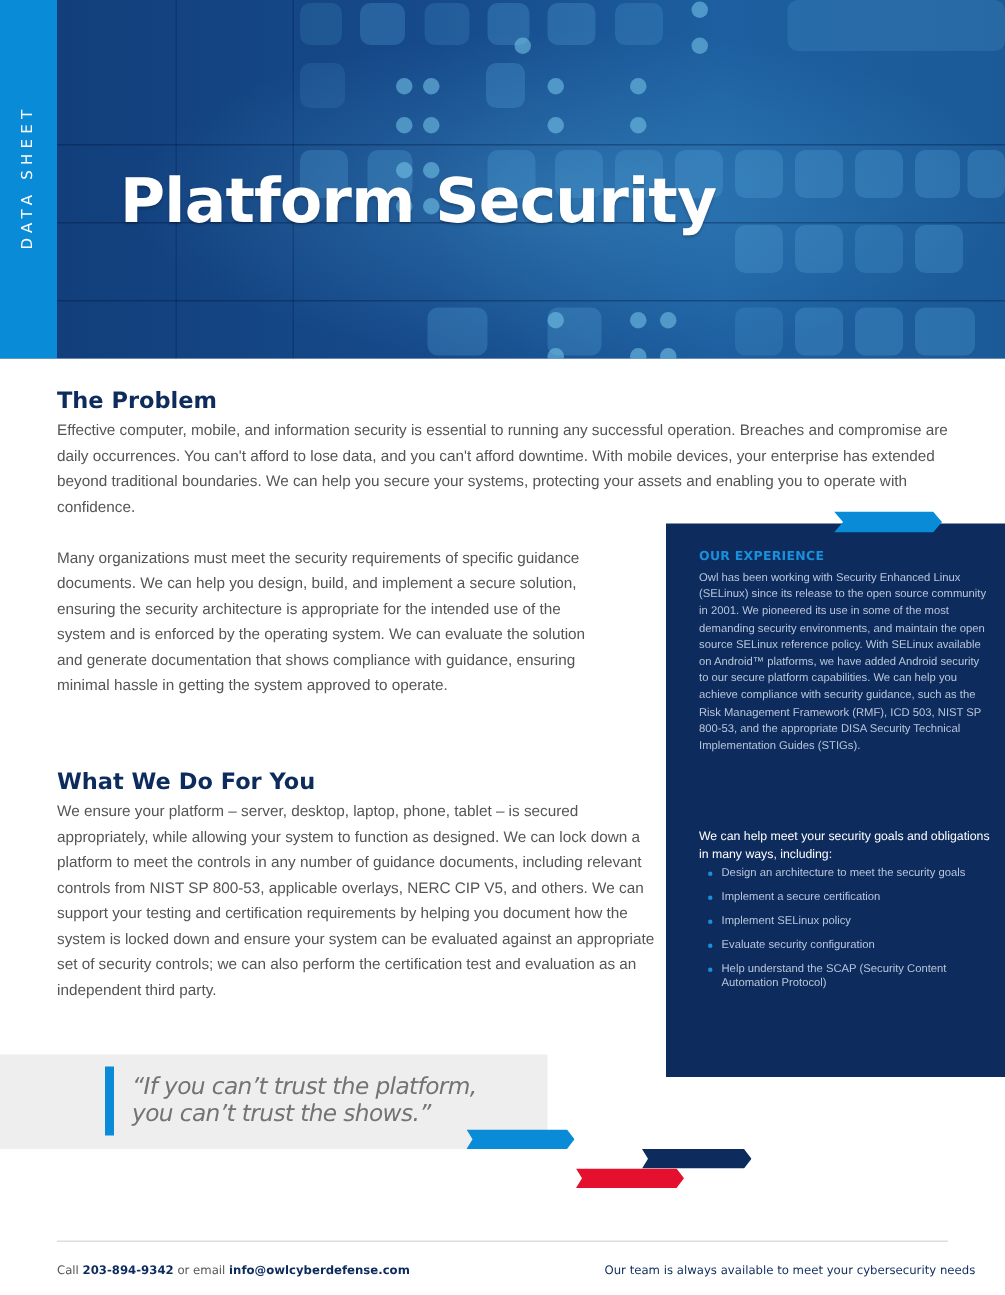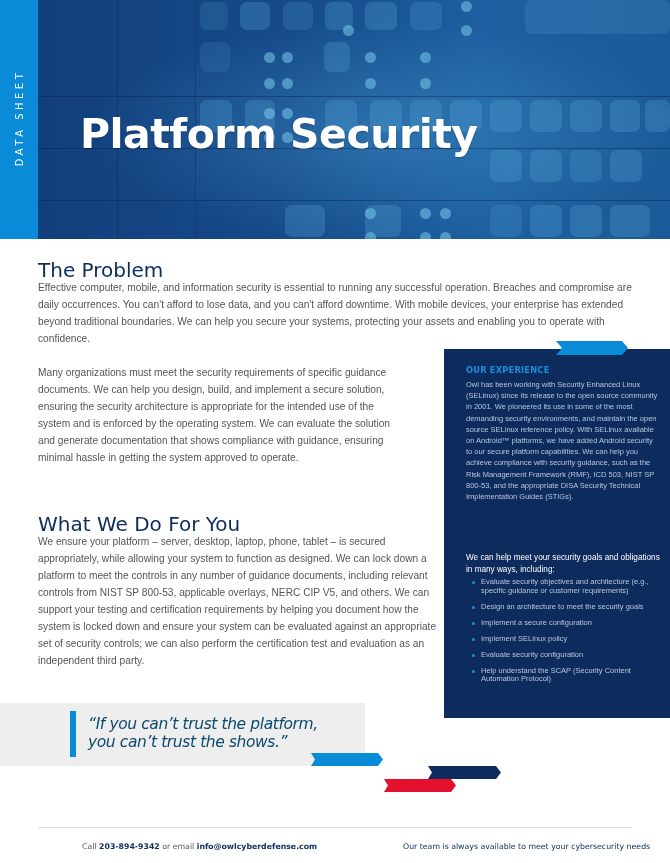--- a/index.html
+++ b/index.html
@@ -61,22 +61,22 @@
   .hero-title {
     position: absolute; left: 80px; top: 110px;
     color: #ffffff; font-weight: bold; font-size: 41px;
     font-family: "DejaVu Sans", sans-serif;
     letter-spacing: -0.5px;
     text-shadow: 0 1px 2px rgba(0,0,0,0.25);
   }
 
   
   .section-h {
-    position: absolute; color: #0d2b5c; font-weight: normal;
-    font-family: "DejaVu Sans", sans-serif; font-size: 20px;
+    position: absolute; color: #0d2b5c; font-weight: bold;
+    font-family: "DejaVu Sans", sans-serif; font-size: 15px;
   }
   .para {
     position: absolute; font-size: 10.2px; line-height: 17px; color: #555555;
     font-family: "Liberation Sans", sans-serif;
   }
 
   
   .exp-box {
     position: absolute; left: 444px; top: 349px; width: 226px; height: 369px;
     background: #0d2b5c;
@@ -113,34 +113,34 @@
   .quote-box {
     position: absolute; left: 0; top: 703px; width: 365px; height: 63px;
     background: #eeeeee;
   }
   .quote-bar {
     position: absolute; left: 70px; top: 711px; width: 6px; height: 46px;
     background: #0a8bd8;
   }
   .quote-text {
     position: absolute; left: 88px; top: 715px;
-    color: #0c4a6e; font-style: italic; font-size: 15.5px; line-height: 18px;
+    color: #737373; font-style: italic; font-size: 15.5px; line-height: 18px;
     font-family: "DejaVu Sans", sans-serif; letter-spacing: -0.4px;
   }
 
   .chev { position: absolute; }
 
   
   .footer-rule {
     position: absolute; left: 38px; top: 827px; width: 594px; height: 1px;
     background: #dddddd;
   }
   .footer-left {
     position: absolute; left: 38px; top: 842px;
-    font-size: 7.8px; color: #555555; font-family: "DejaVu Sans", sans-serif; margin-left: 44px;
+    font-size: 7.8px; color: #555555; font-family: "DejaVu Sans", sans-serif;
   }
   .footer-left b { color: #0d2b5c; }
   .footer-right {
     position: absolute; left: 403px; top: 842px;
     font-size: 7.8px; color: #0d2b5c; font-family: "DejaVu Sans", sans-serif; text-align: right;
   }
 </style>
 </head>
 <body>
 
@@ -222,23 +222,22 @@
 <p class="para" style="left:38px;top:533px;width:400px;">We ensure your platform – server, desktop, laptop, phone, tablet – is secured appropriately, while allowing your system to function as designed. We can lock down a platform to meet the controls in any number of guidance documents, including relevant controls from NIST SP 800-53, applicable overlays, NERC CIP V5, and others. We can support your testing and certification requirements by helping you document how the system is locked down and ensure your system can be evaluated against an appropriate set of security controls; we can also perform the certification test and evaluation as an independent third party.</p>
 
 <div class="exp-box"></div>
 <svg class="exp-chevron" viewBox="0 0 72 14" preserveAspectRatio="none">
   <polygon points="0,0 66,0 72,7 66,14 0,14 6,7" fill="#0a8bd8"></polygon>
 </svg>
 <div class="exp-title">OUR EXPERIENCE</div>
 <p class="exp-text">Owl has been working with Security Enhanced Linux (SELinux) since its release to the open source community in 2001. We pioneered its use in some of the most demanding security environments, and maintain the open source SELinux reference policy. With SELinux available on Android™ platforms, we have added Android security to our secure platform capabilities. We can help you achieve compliance with security guidance, such as the Risk Management Framework (RMF), ICD 503, NIST SP 800-53, and the appropriate DISA Security Technical Implementation Guides (STIGs).</p>
 <p class="exp-sub">We can help meet your security goals and obligations in many ways, including:</p>
 <ul class="exp-list">
-  <li><span class="bullet"></span><span>Evaluate security objectives and architecture (e.g., specific guidance or customer requirements)</span></li>
   <li><span class="bullet"></span><span>Design an architecture to meet the security goals</span></li>
-  <li><span class="bullet"></span><span>Implement a secure configuration</span></li>
+  <li><span class="bullet"></span><span>Implement a secure certification</span></li>
   <li><span class="bullet"></span><span>Implement SELinux policy</span></li>
   <li><span class="bullet"></span><span>Evaluate security configuration</span></li>
   <li><span class="bullet"></span><span>Help understand the SCAP (Security Content Automation Protocol)</span></li>
 </ul>
 
 <div class="quote-box"></div>
 <div class="quote-bar"></div>
 <div class="quote-text">
   <div>“If you can’t trust the platform,</div>
   <div>you can’t trust the shows.”</div>

